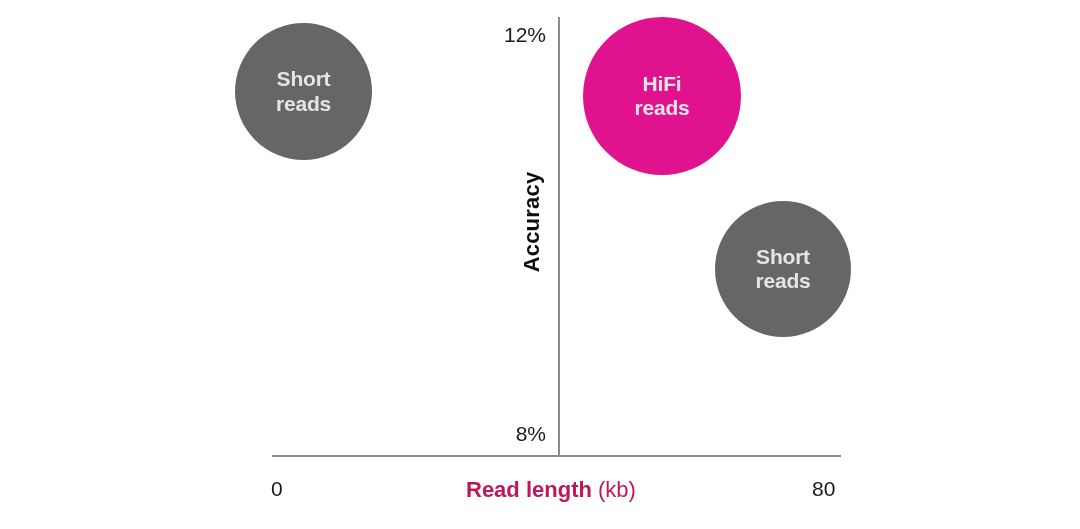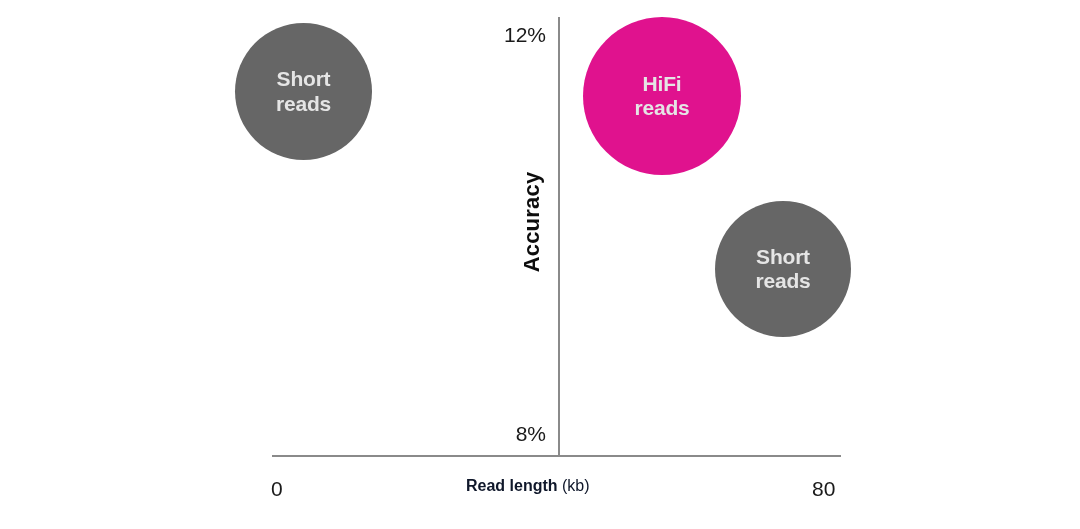--- a/index.html
+++ b/index.html
@@ -128,22 +128,22 @@
     font-weight: bold;
     color: #0d0d0d;
     white-space: nowrap;
     letter-spacing: 0.2px;
   }
 
   #axis-title-x {
     position: absolute;
     left: 466px;
     top: 477px;
-    font-size: 16px;
-    color: #0f172a;
+    font-size: 22px;
+    color: #be185d;
     white-space: nowrap;
   }
   #axis-title-x .strong {
     font-weight: bold;
   }
   #axis-title-x .unit {
     font-weight: normal;
   }
 </style>
 </head>

